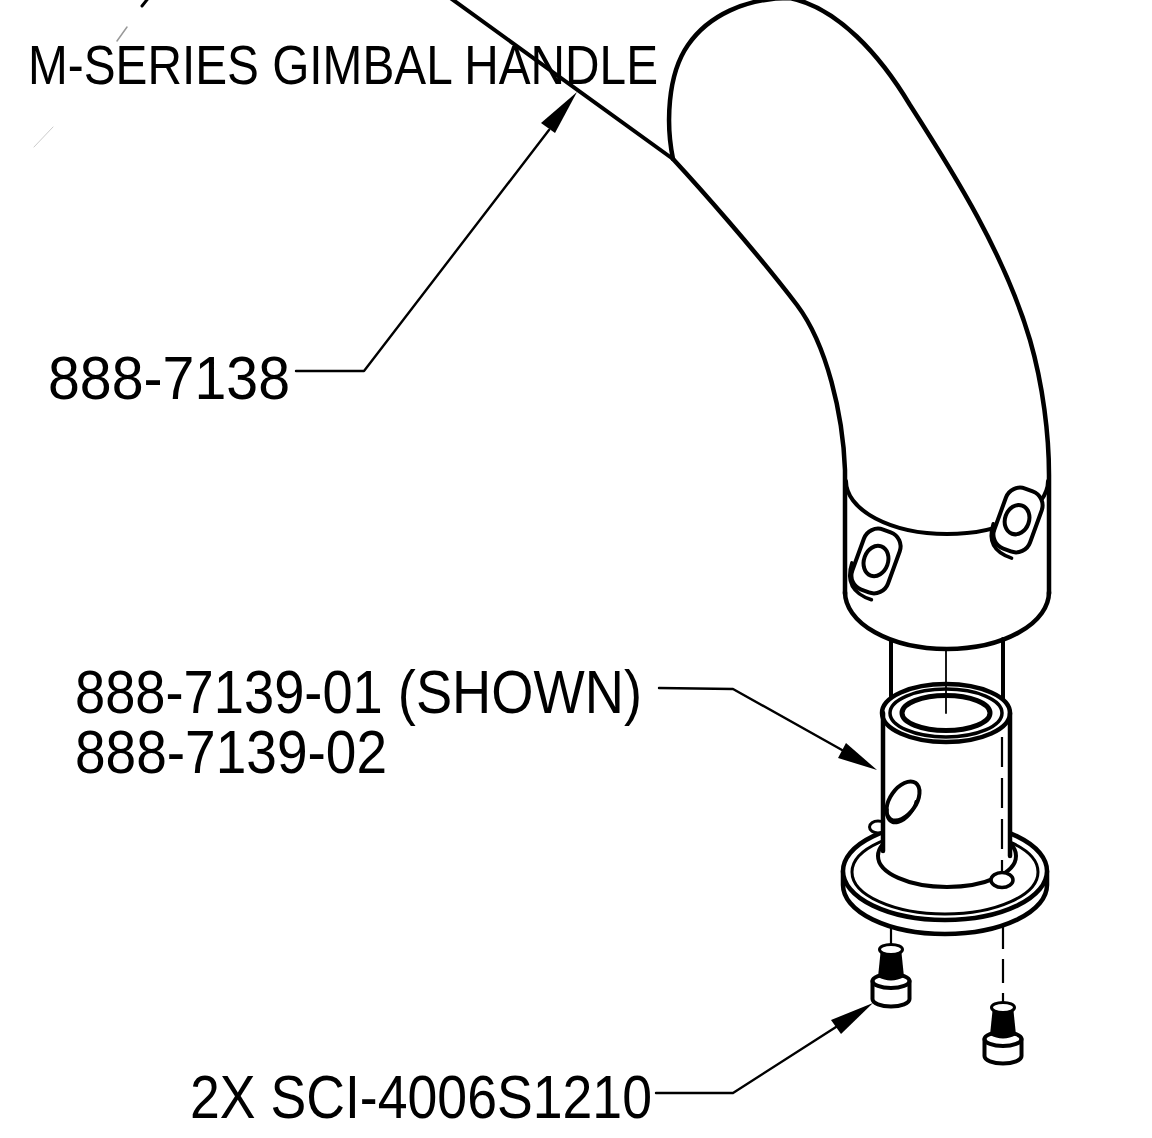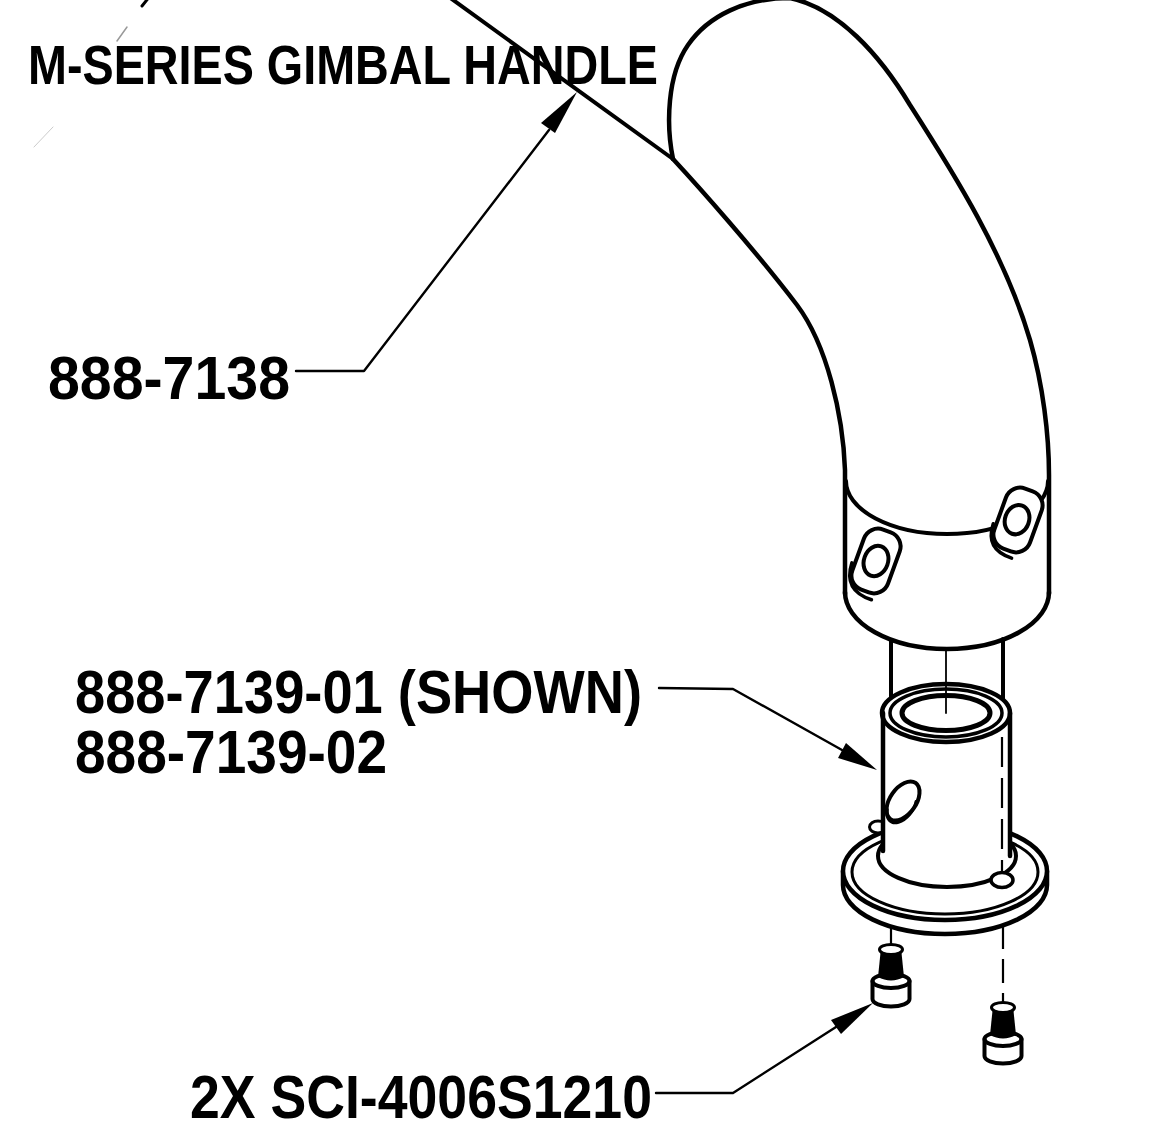--- a/index.html
+++ b/index.html
@@ -1,16 +1,16 @@
 <!DOCTYPE html>
 <html><head>
 <meta charset="utf-8">
 <style>
   html,body{margin:0;padding:0;background:#fff;}
-  .stage{position:relative;width:1152px;height:1138px;background:#fff;overflow:hidden;font-weight:bold;}
+  .stage{position:relative;width:1152px;height:1138px;background:#fff;overflow:hidden;}
   svg{position:absolute;left:0;top:0;}
   .ink{stroke:#000;fill:none;stroke-linecap:round;stroke-linejoin:round;}
   .outline{stroke-width:4.5;}
   .outline-md{stroke-width:4;}
   .thin{stroke-width:2.4;}
   .hairline{stroke-width:1.8;}
   .whitefill{fill:#fff;}
   .blackfill{fill:#000;stroke:none;}
   .dash-long{stroke-width:2.2;stroke-dasharray:30 11;stroke-linecap:butt;}
   .dash-short{stroke-width:2.2;stroke-dasharray:24 10;stroke-linecap:butt;}

